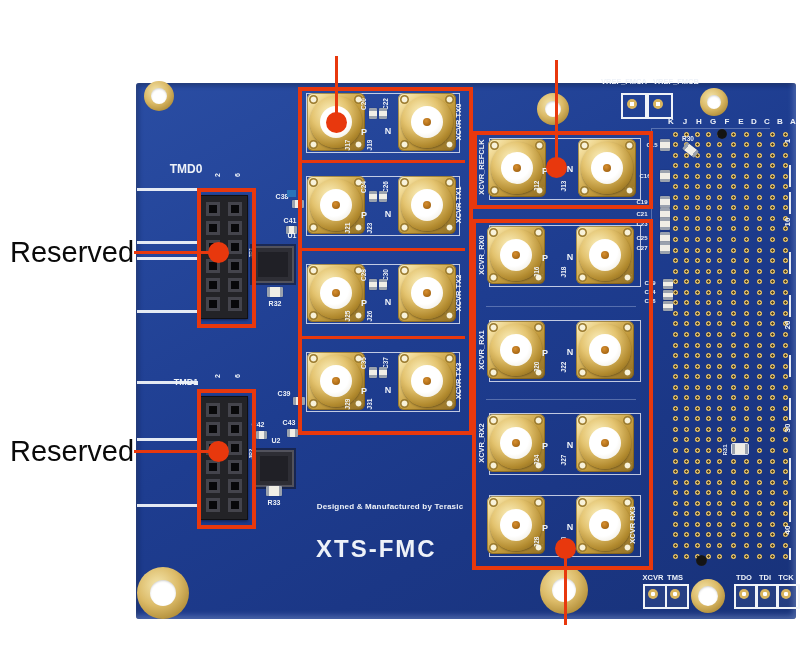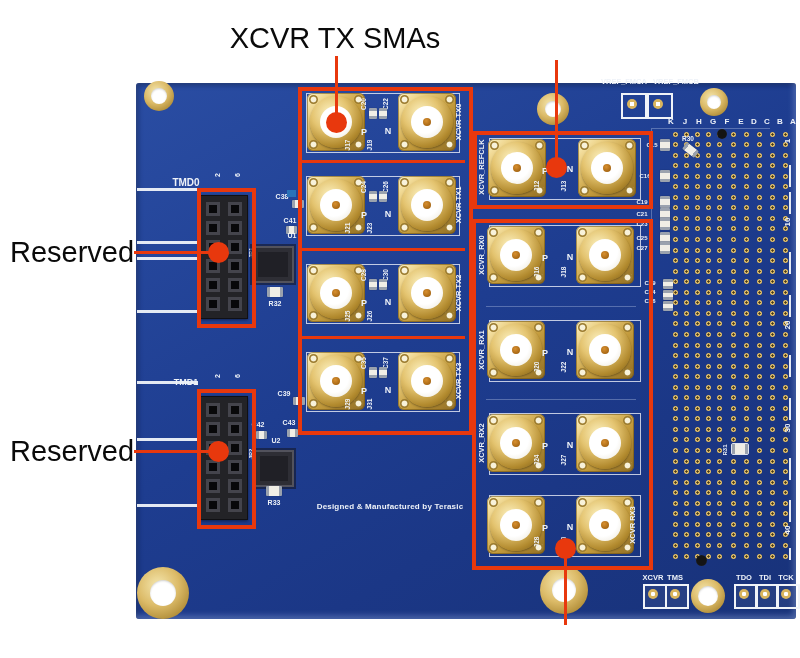--- a/index.html
+++ b/index.html
@@ -96,21 +96,21 @@
       <div class="sline" style="left: 137px; top: 257px; width: 61px; height: 3px;"></div>
       <div class="sline" style="left: 137px; top: 310px; width: 61px; height: 3px;"></div>
       <div class="sline" style="left: 137px; top: 381px; width: 61px; height: 3px;"></div>
       <div class="sline" style="left: 137px; top: 438px; width: 61px; height: 3px;"></div>
       <div class="sline" style="left: 137px; top: 504px; width: 61px; height: 3px;"></div>
       <div class="trace" style="left: 486px; top: 208px; width: 152px; height: 1px;"></div>
       <div class="trace" style="left: 486px; top: 306px; width: 150px; height: 1px;"></div>
       <div class="trace" style="left: 486px; top: 399px; width: 150px; height: 1px;"></div>
       <div class="trace" style="left: 652px; top: 128px; width: 118px; height: 1px;"></div>
       <div class="trace" style="left: 651px; top: 128px; width: 1px; height: 432px;"></div>
-      <div class="silk ctr" style="left: 186px; top: 183px; font-size: 10px;">TMD0</div>
+      <div class="silk ctr" style="left: 186px; top: 169px; font-size: 12px;">TMD0</div>
       <div class="silk vrot" style="left: 217px; top: 175px; font-size: 7px;">2</div>
       <div class="silk vrot" style="left: 237px; top: 175px; font-size: 7px;">6</div>
       <div class="tmdbody" style="left: 200px; top: 195px; width: 46px; height: 122px;">
         <div class="tmdhole" style="left: 5px; top: 6px;">
           <div></div>
         </div>
         <div class="tmdhole" style="left: 27px; top: 6px;">
           <div></div>
         </div>
         <div class="tmdhole" style="left: 5px; top: 25px;">
@@ -944,20 +944,21 @@
       <div class="jpad" style="left: 755px; top: 584px;">
         <div></div>
       </div>
       <div class="silk ctr" style="left: 786px; top: 578px; font-size: 7.5px;">TCK</div>
       <div class="jpad" style="left: 776px; top: 584px;">
         <div></div>
       </div>
     </div>
 
   <div class="silk" style="left:302px;top:503px;width:176px;text-align:center;font-size:8px;letter-spacing:.2px;">Designed &amp; Manufactured by Terasic</div>
+  <div class="silk" style="left:316px;top:537px;font-size:24px;letter-spacing:2px;">XTS-FMC</div>
 
   <div class="rbox" style="left:298px;top:87px;width:167px;height:340px;"></div>
   <div class="rline" style="left:298px;top:160px;width:167px;height:3px;"></div>
   <div class="rline" style="left:298px;top:248px;width:167px;height:3px;"></div>
   <div class="rline" style="left:298px;top:336px;width:167px;height:3px;"></div>
   <div class="rbox" style="left:473px;top:131px;width:172px;height:70px;"></div>
   <div class="rbox" style="left:472px;top:219px;width:173px;height:343px;"></div>
   <div class="rbox" style="left:197px;top:188px;width:51px;height:132px;"></div>
   <div class="rbox" style="left:197px;top:389px;width:51px;height:132px;"></div>
 
@@ -965,16 +966,15 @@
   <div class="rdot" style="left:326px;top:112px;"></div>
   <div class="rline" style="left:555px;top:60px;width:3px;height:108px;"></div>
   <div class="rdot" style="left:546px;top:157px;"></div>
   <div class="rline" style="left:564px;top:548px;width:3px;height:77px;"></div>
   <div class="rdot" style="left:555px;top:538px;"></div>
   <div class="rline" style="left:134px;top:251px;width:86px;height:3px;"></div>
   <div class="rdot" style="left:208px;top:242px;"></div>
   <div class="rline" style="left:134px;top:450px;width:86px;height:3px;"></div>
   <div class="rdot" style="left:208px;top:441px;"></div>
 
-  <div class="note notec" style="left:335px;top:24px;">XCVR TX SMAs</div>
   <div class="note" style="left:10px;top:238px;">Reserved</div>
   <div class="note" style="left:10px;top:437px;">Reserved</div>
 </div>
 
 </body></html>

